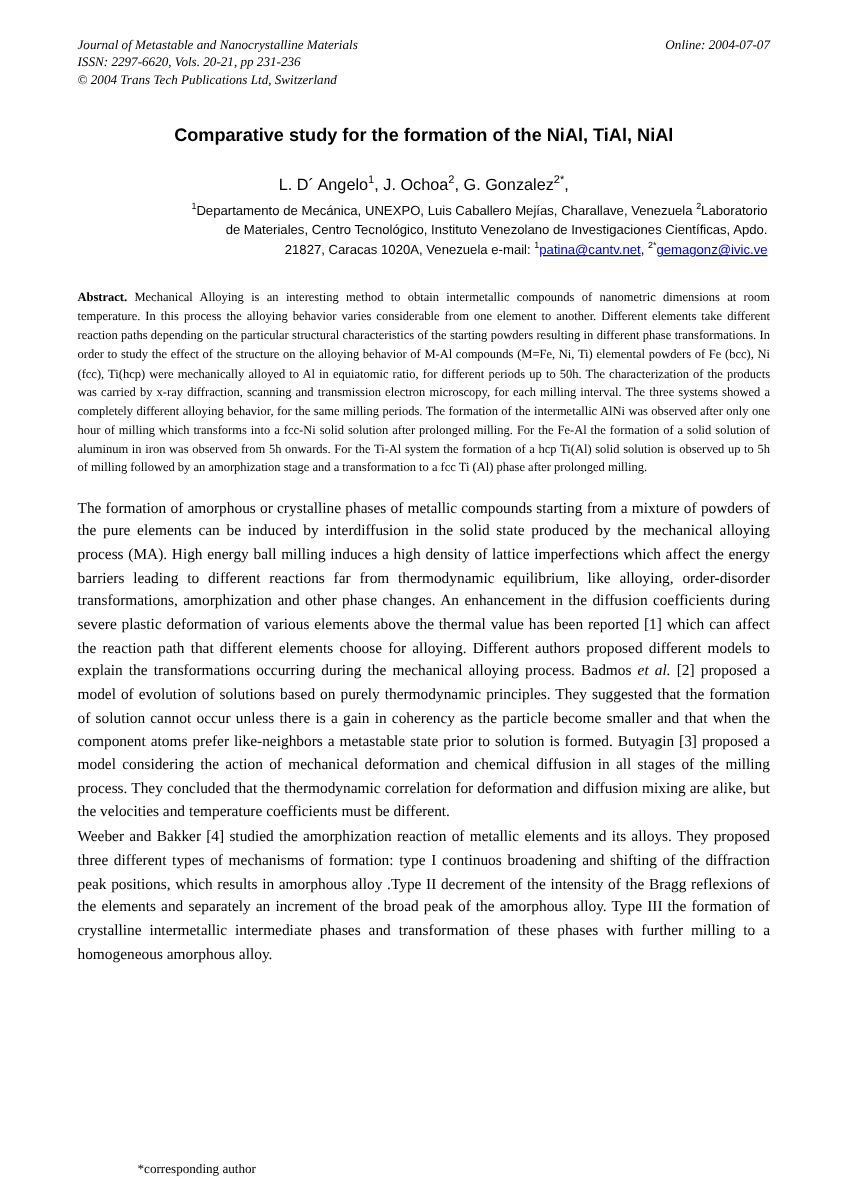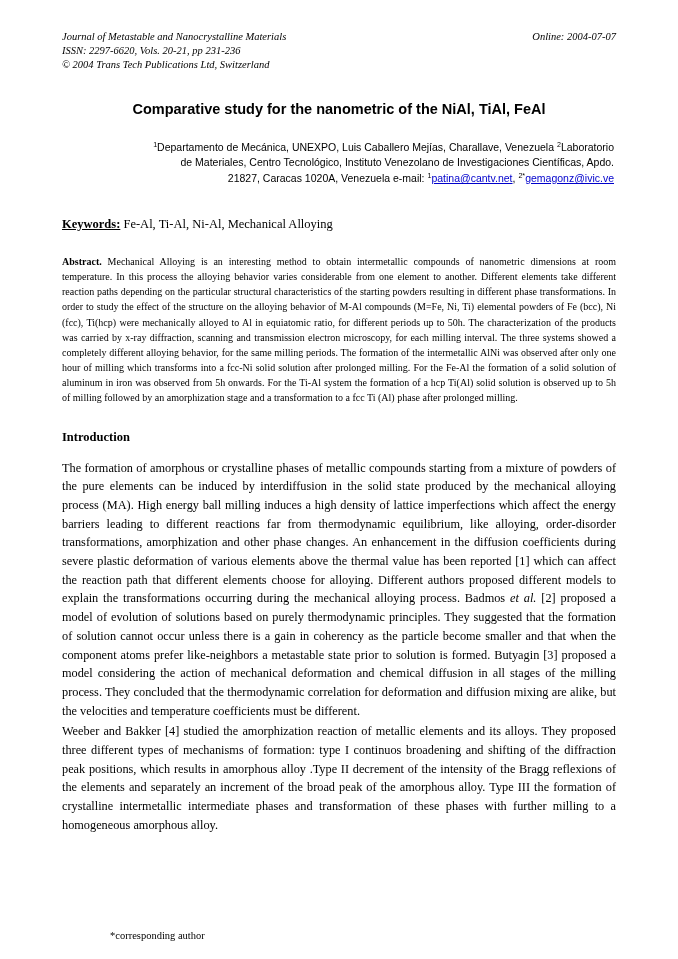--- a/index.html
+++ b/index.html
@@ -130,39 +130,38 @@
 <div class="page">
 
   <div class="journal-header">
     <div class="line">Journal of Metastable and Nanocrystalline Materials</div>
     <div class="line">ISSN: 2297-6620, Vols. 20-21, pp 231-236</div>
     <div class="line">© 2004 Trans Tech Publications Ltd, Switzerland</div>
     <div class="online">Online: 2004-07-07</div>
   </div>
 
   <div class="title">
-    <span>Comparative study for the nanometric of the NiAl, TiAl, FeAl</span><br>
+    <span>Comparative study for the formation of the NiAl, TiAl, NiAl</span><br>
   </div>
 
+  <div class="authors">
+    <span>L. D´ Angelo</span><sup>1</sup><span>, </span><span>J. Ochoa</span><sup>2</sup><span>, </span><span>G. Gonzalez</span><sup>2*</sup><span>,</span>
+  </div>
 
   <div class="affil">
     <sup>1</sup><span>Departamento de Mecánica, UNEXPO, Luis Caballero Mejías, Charallave, Venezuela </span><sup>2</sup><span>Laboratorio</span><br>
     <span>de Materiales, Centro Tecnológico, Instituto Venezolano de Investigaciones Científicas, Apdo.</span><br>
     <span>21827, Caracas 1020A, Venezuela e-mail: </span><sup>1</sup><a class="email" href="#">patina@cantv.net</a><span>, </span><sup>2*</sup><a class="email" href="#">gemagonz@ivic.ve</a>
   </div>
 
-  <div class="keywords">
-    <span class="kw-label">Keywords:</span><span> Fe-Al, Ti-Al, Ni-Al, Mechanical Alloying</span>
-  </div>
 
   <div class="abstract">
     <span class="ab-label">Abstract.</span><span> Mechanical Alloying is an interesting method to obtain  intermetallic compounds of nanometric dimensions at room temperature. In this process the alloying behavior varies considerable from one element to another. Different elements   take   different reaction paths   depending on the particular structural characteristics of the starting powders resulting in different phase transformations.  In order to study the effect of the structure on the alloying behavior of  M-Al compounds (M=Fe, Ni, Ti) elemental powders of Fe (bcc), Ni (fcc), Ti(hcp) were mechanically alloyed to Al in equiatomic ratio, for different periods up to 50h. The characterization of the products was carried by x-ray diffraction, scanning and transmission electron microscopy, for each milling interval. The three systems  showed a completely different alloying behavior, for the same milling periods.  The formation of the intermetallic AlNi was observed after only one hour of milling which transforms into a fcc-Ni solid solution after prolonged milling. For the Fe-Al  the formation of a  solid solution of aluminum in iron was observed from 5h onwards. For the Ti-Al system the formation of a hcp Ti(Al) solid solution is observed up to 5h of milling followed by an amorphization stage and a  transformation to a fcc Ti (Al) phase after prolonged milling.</span>
   </div>
 
-  <div class="section-head">Introduction</div>
 
   <div class="body-par">
     <span>The formation of amorphous or crystalline phases of  metallic compounds starting from a mixture of powders  of   the  pure  elements  can  be  induced  by interdiffusion in  the  solid  state produced  by  the mechanical alloying process (MA).  High energy ball milling induces a high density of lattice imperfections which affect  the energy barriers leading to different reactions  far  from thermodynamic equilibrium, like alloying, order-disorder transformations, amorphization and other phase changes. An enhancement in the diffusion coefficients during  severe plastic deformation of various elements above the thermal value has been reported  [1] which can affect the reaction path that different elements choose for alloying. Different authors  proposed different models to explain the transformations occurring during the mechanical alloying process. Badmos </span><i>et al.</i><span>  [2] proposed a model of evolution of solutions  based on purely thermodynamic principles.  They suggested that the formation of solution cannot occur unless there is a gain in coherency as the particle become smaller and that when the component atoms prefer like-neighbors a metastable state prior  to  solution  is  formed. Butyagin  [3]  proposed  a  model  considering  the  action  of  mechanical deformation  and  chemical  diffusion  in  all  stages  of  the  milling    process.  They  concluded  that  the thermodynamic  correlation  for  deformation  and  diffusion  mixing  are  alike,  but  the  velocities  and temperature coefficients must be different.</span>
   </div>
 
   <div class="body-par tight">Weeber  and  Bakker  [4]  studied   the  amorphization  reaction  of  metallic  elements  and   its  alloys. They proposed three different types of mechanisms of formation: type I continuos broadening  and shifting of the diffraction peak positions, which results  in amorphous alloy .Type II decrement of the intensity of the Bragg reflexions of the elements and separately an increment of the broad peak of the amorphous alloy. Type III the formation of crystalline intermetallic  intermediate phases and  transformation of these phases with  further milling to a homogeneous amorphous alloy.</div>
 
   <div class="footnote">*corresponding author</div>
 
 </div>

